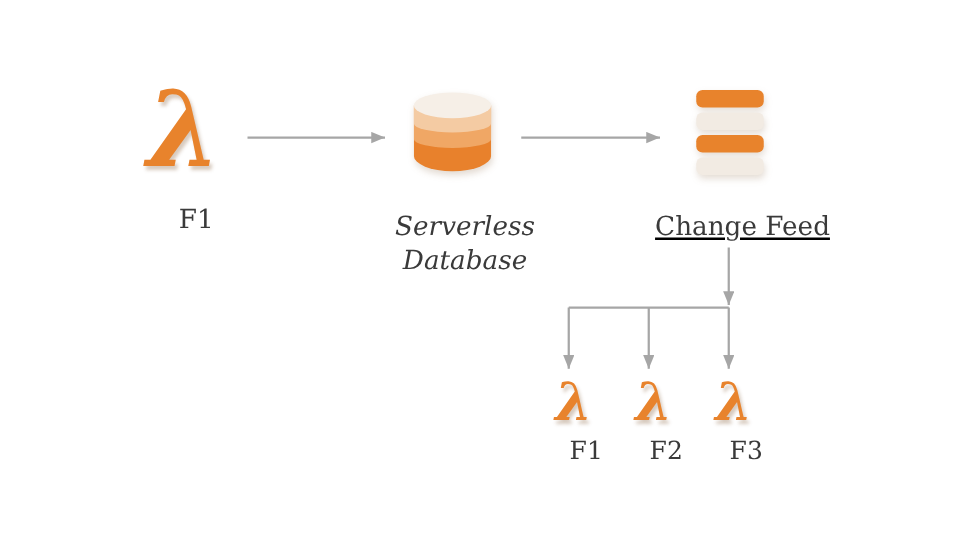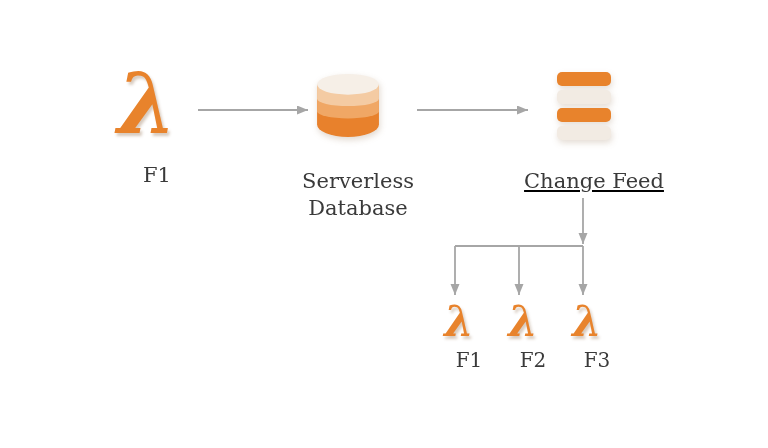--- a/index.html
+++ b/index.html
@@ -80,21 +80,21 @@
     </g>
   </svg>
 
   <div class="node src-node" style="left:92px;top:56px;width:110px;">
     <div class="icon-box icon-big">
       <span class="lambda-glyph lambda-big">λ</span>
     </div>
     <div class="node-label">F1</div>
   </div>
 
-  <div class="node db-node" style="left:292px;top:58px;width:112px;">
+  <div class="node db-node" style="left:306px;top:58px;width:112px;font-style:italic;">
     <div class="icon-box icon-big">
       <svg class="db-svg" width="62" height="66" viewBox="0 0 60 64" xmlns="http://www.w3.org/2000/svg">
         <path d="M0,11 V50 A30,12 0 0 0 60,50 V11 Z" fill="#E8812C"></path>
         <path d="M0,11 H60 V37 A30,7 0 0 1 0,37 Z" fill="#F0A765"></path>
         <path d="M0,11 H60 V25 A30,7 0 0 1 0,25 Z" fill="#F4CBA3"></path>
         <ellipse cx="30" cy="11" rx="30" ry="10" fill="#F6EFE7"></ellipse>
       </svg>
     </div>
     <div class="node-label">Serverless Database</div>
   </div>

